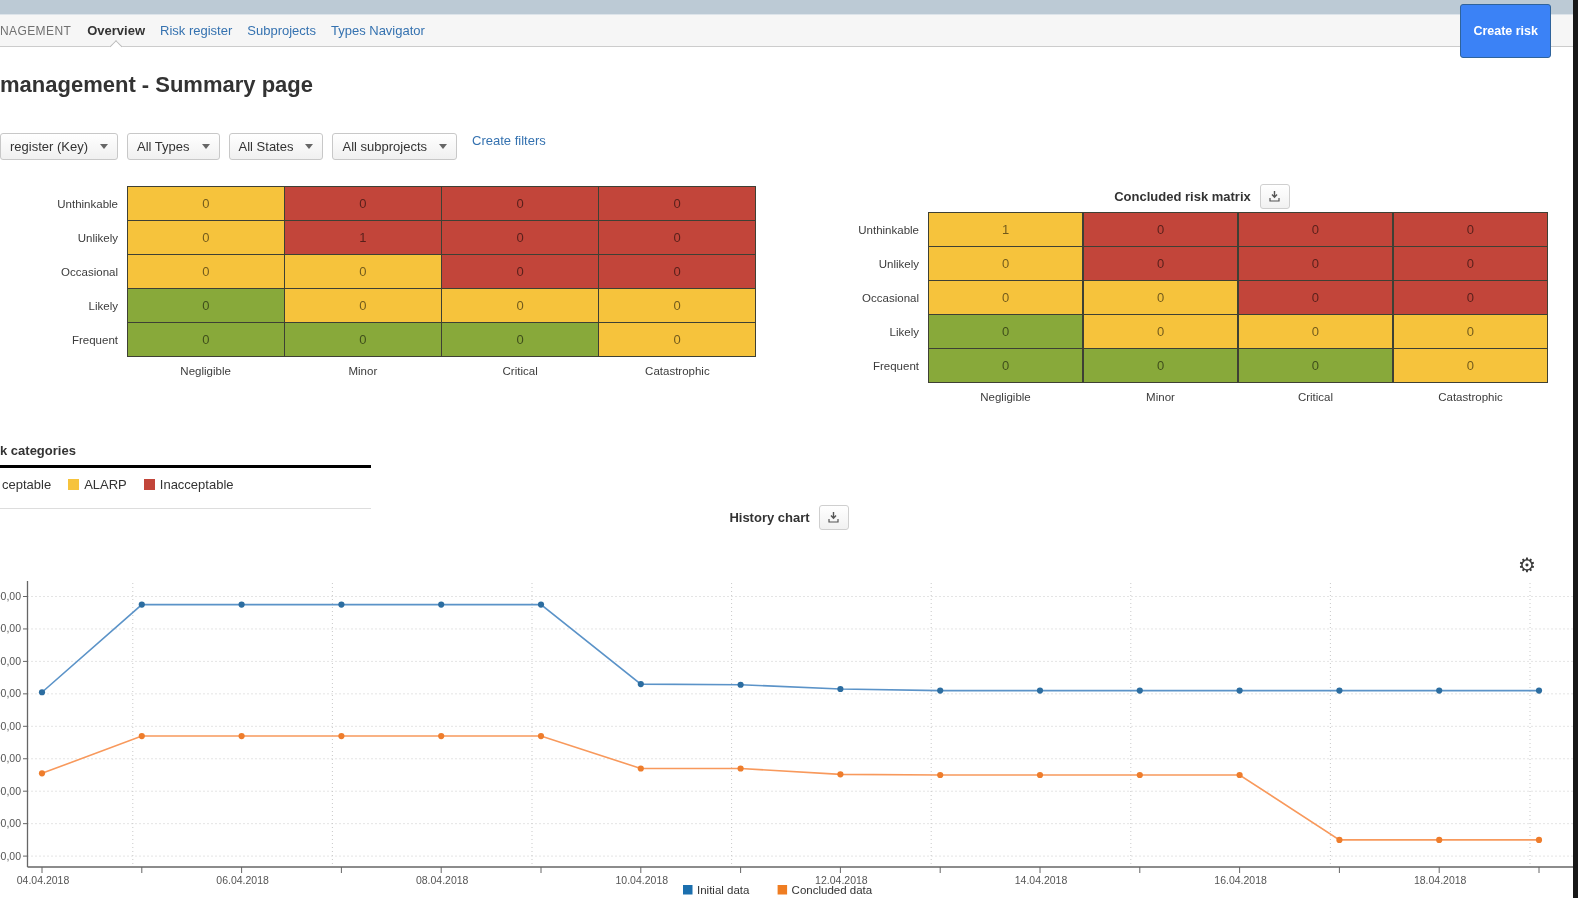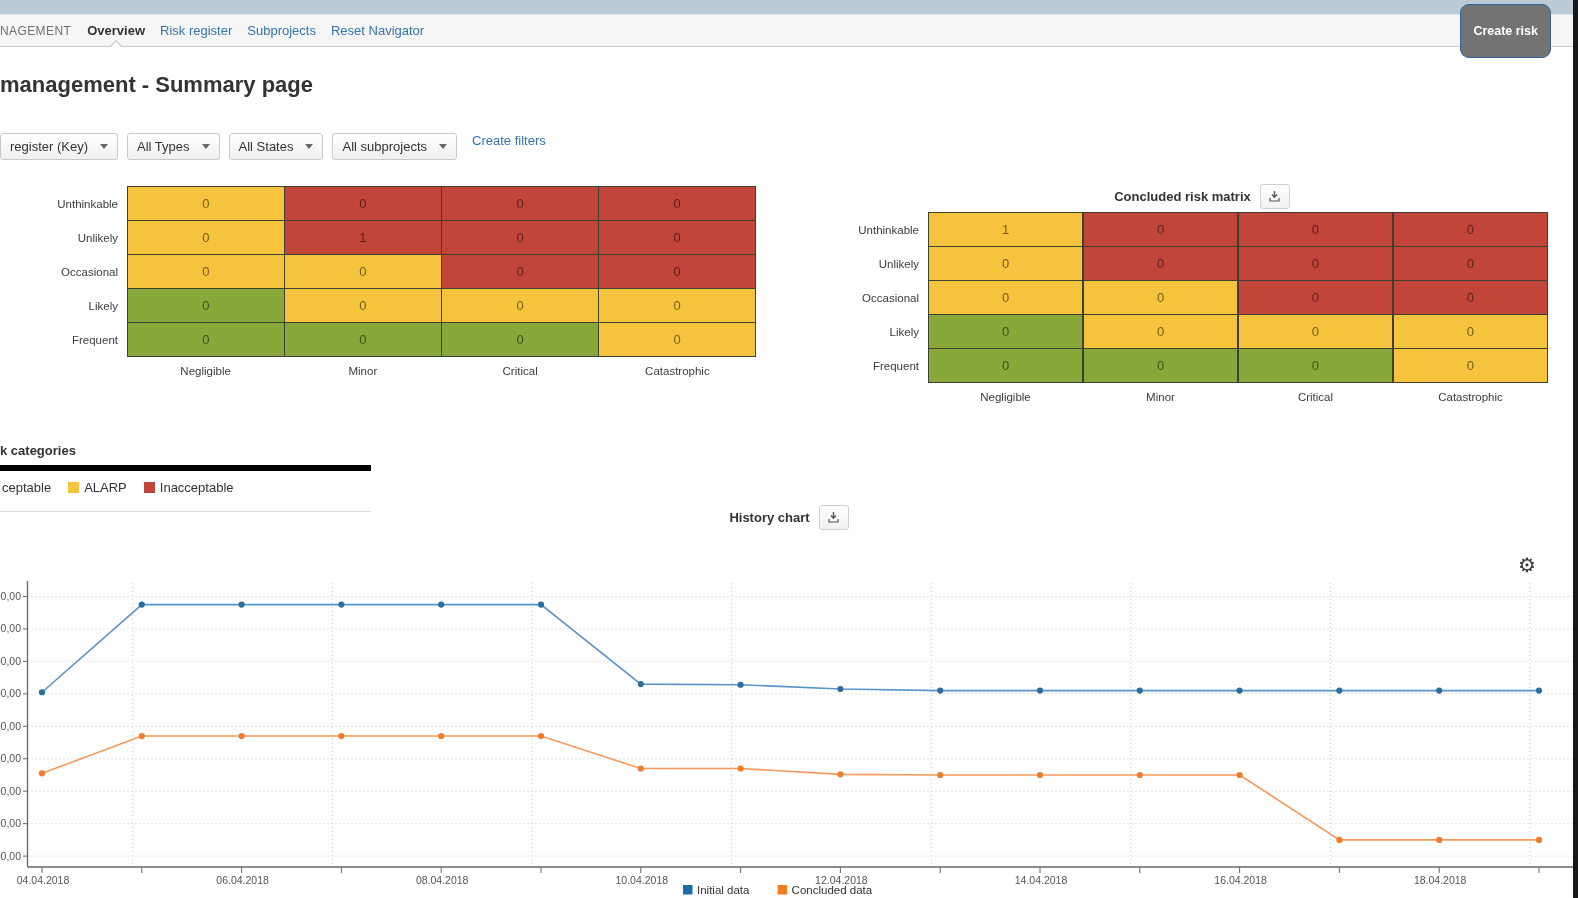--- a/index.html
+++ b/index.html
@@ -8,22 +8,22 @@
 
   
   .topstrip { position:absolute; left:0; top:0; width:1578px; height:15px; background:#bccad5; border-bottom:1px solid #dde4ea; }
   .navbar { position:absolute; left:0; top:15px; width:1578px; height:32px; background:#f6f6f6;
     border-bottom:1px solid #cccccc; display:flex; align-items:center; }
   .proj-label { font-size:12px; color:#707070; letter-spacing:.4px; margin:0 16px 0 0; white-space:nowrap; }
   .nav-item { font-size:13px; color:#3572b0; margin-right:15px; text-decoration:none; cursor:pointer; position:relative; white-space:nowrap; }
   .nav-item.active { color:#333; font-weight:bold; }
   .nav-item.active::after { content:""; position:absolute; left:50%; bottom:-13px; width:8px; height:8px;
     background:#fff; border-left:1px solid #bbb; border-top:1px solid #bbb; transform:translateX(-50%) rotate(45deg); }
-  .create-btn { margin-left:auto; margin-right:27px; background:#737373; color:#fff; font-weight:bold;
-    font-size:12.5px; border:1px solid #2f639b; border-radius:9px; padding:19px 12px; cursor:pointer;
+  .create-btn { margin-left:auto; margin-right:27px; background:#3b82f6; color:#fff; font-weight:bold;
+    font-size:12.5px; border:1px solid #2f639b; border-radius:3px; padding:19px 12px; cursor:pointer;
     font-family:"Liberation Sans", sans-serif; }
 
   h1.page-title { position:absolute; left:0; top:72px; font-size:22px; font-weight:bold; color:#333; white-space:nowrap; }
 
   
   .filters { position:absolute; left:0; top:133px; display:flex; align-items:flex-start; gap:9px; }
   .dd-btn { display:inline-flex; align-items:center; gap:12px; background:linear-gradient(#ffffff,#f0f0f0);
     border:1px solid #c8c8c8; border-radius:3px; padding:5px 9px; font-size:13px; color:#333; cursor:pointer;
     font-family:"Liberation Sans", sans-serif; white-space:nowrap; }
   .caret { width:0; height:0; border-left:4px solid transparent; border-right:4px solid transparent; border-top:5px solid #666; }
@@ -43,21 +43,21 @@
   .m-label { height:34px; line-height:34px; text-align:right; padding-right:9px; font-size:11.5px; color:#3c3c3c; }
   .m-cells { display:grid; grid-template-columns:repeat(4,1fr); grid-auto-rows:32.5px; gap:1.5px;
     background:#3e4034; border:1.5px solid #3e4034; flex:1; }
   .m-cell { display:flex; align-items:center; justify-content:center; font-size:13px; color:rgba(0,0,0,0.55); cursor:pointer; }
   .m-colrow { display:flex; margin-top:8px; }
   #matrix-0 .m-colrow { padding-left:127px; } #matrix-1 .m-colrow { padding-left:72px; }
   .m-col { flex:1; text-align:center; font-size:11.5px; color:#3c3c3c; }
 
   
   .categories { position:absolute; left:0; top:438px; width:371px; }
-  .cat-head { font-size:13px; font-weight:bold; color:#333; padding:5px 0 7px 0; border-bottom:6px solid #000000; }
+  .cat-head { font-size:13px; font-weight:bold; color:#333; padding:5px 0 7px 0; border-bottom:3px solid #000000; }
   .cat-row { display:flex; align-items:flex-end; gap:17px; padding:9px 0 16px 2px; border-bottom:1px solid #ddd; }
   .cat-item { display:inline-flex; align-items:center; gap:5px; font-size:13px; color:#333; }
   .sq { width:11px; height:11px; display:inline-block; }
 
   
   .history-head { position:absolute; left:0; top:505px; width:1578px; display:flex; justify-content:center; align-items:center; gap:9px; }
   .chart-svg { position:absolute; left:0; top:540px; }
   .gear { position:absolute; left:1518px; top:555px; font-size:20px; color:#3a3a3a; cursor:pointer; line-height:1; }
 
   .right-band { position:absolute; left:1573px; top:0; width:5px; height:898px; background:#181818; }
@@ -65,21 +65,21 @@
 </head>
 <body>
 
 <div class="topstrip"></div>
 
 <div class="navbar">
   <span class="proj-label">NAGEMENT</span>
   <a class="nav-item active">Overview</a>
   <a class="nav-item">Risk register</a>
   <a class="nav-item">Subprojects</a>
-  <a class="nav-item">Reset Navigator</a>
+  <a class="nav-item">Types Navigator</a>
   <button class="create-btn">Create risk</button>
 </div>
 
 <h1 class="page-title">management - Summary page</h1>
 
 <div class="filters">
   <button class="dd-btn">
     <span>register (Key)</span>
     <span class="caret"></span>
   </button>

